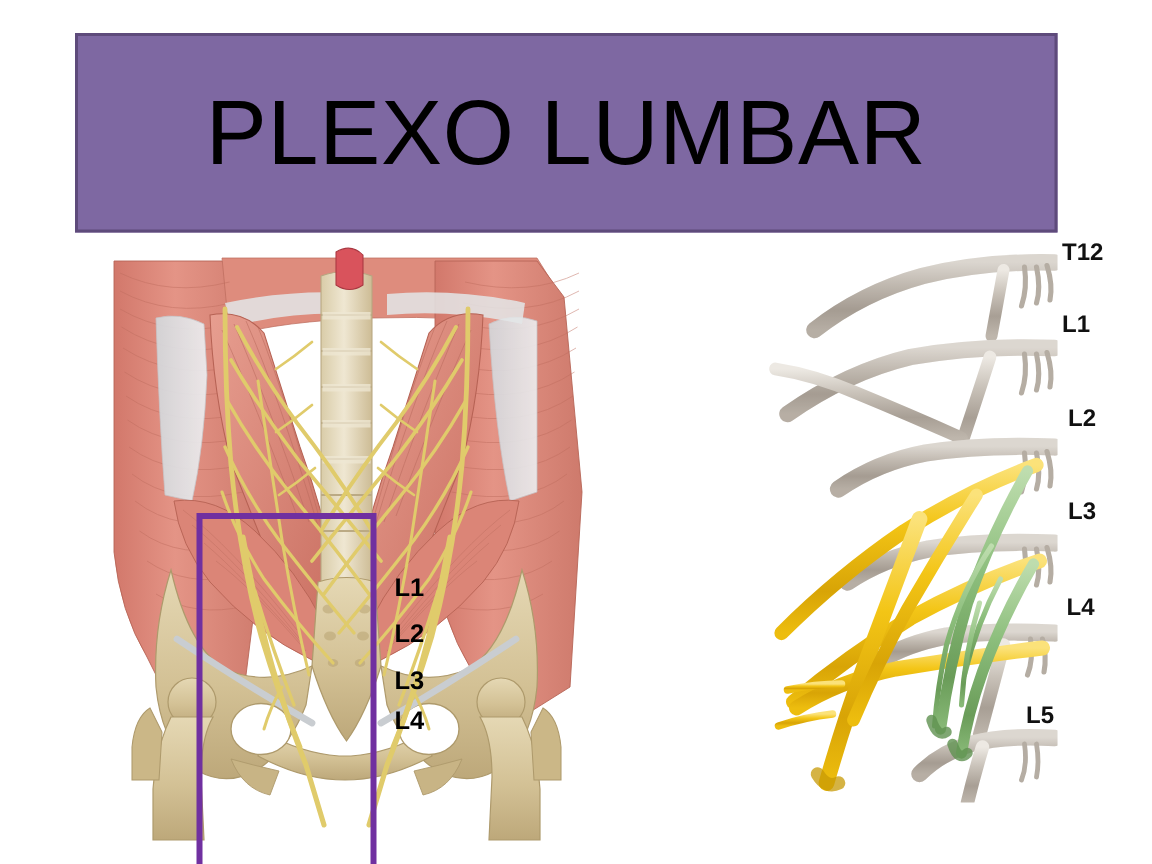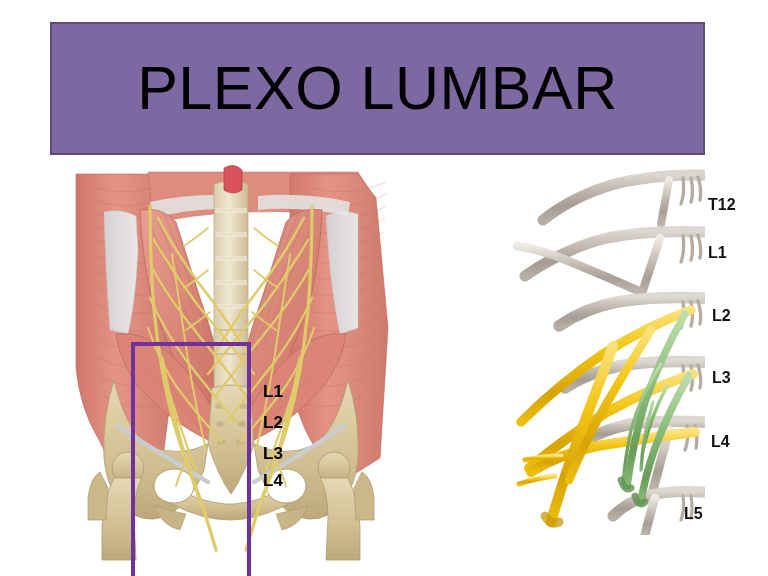--- a/index.html
+++ b/index.html
@@ -86,21 +86,20 @@
   #plexus-svg { display: block; width: 100%; height: 100%; }
 
   
   .root-label {
     position: absolute;
     font-size: 16px;
     font-weight: bold;
     color: #111111;
     line-height: 1;
     font-family: "Liberation Sans", sans-serif;
-    margin-top: 36px;
   }
   #root-label-t12 { left: 708px; top: 161px; }
   #root-label-l1  { left: 708px; top: 209px; }
   #root-label-l2  { left: 712px; top: 272px; }
   #root-label-l3  { left: 712px; top: 334px; }
   #root-label-l4  { left: 711px; top: 398px; }
   #root-label-l5  { left: 684px; top: 470px; }
 </style>
 </head>
 <body>

